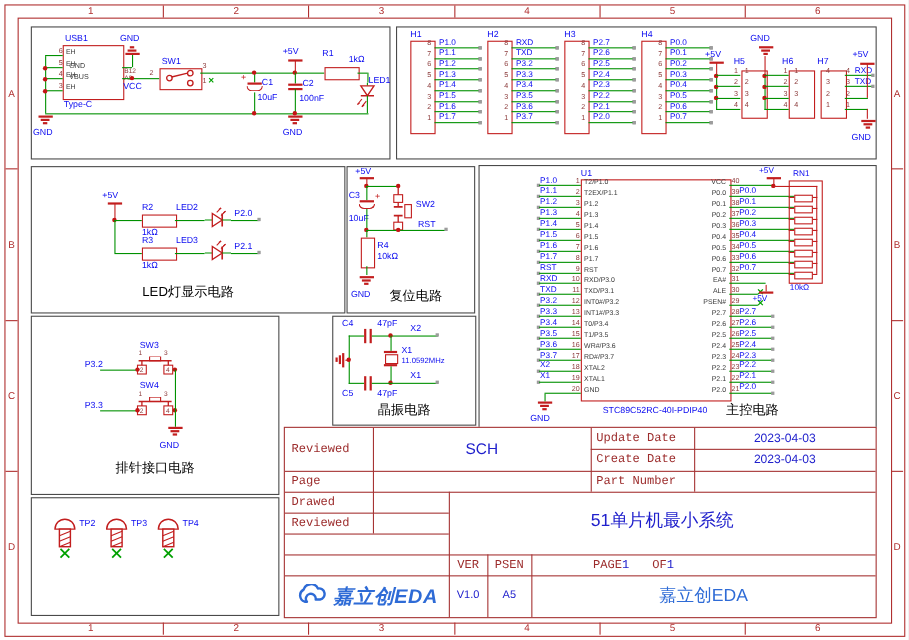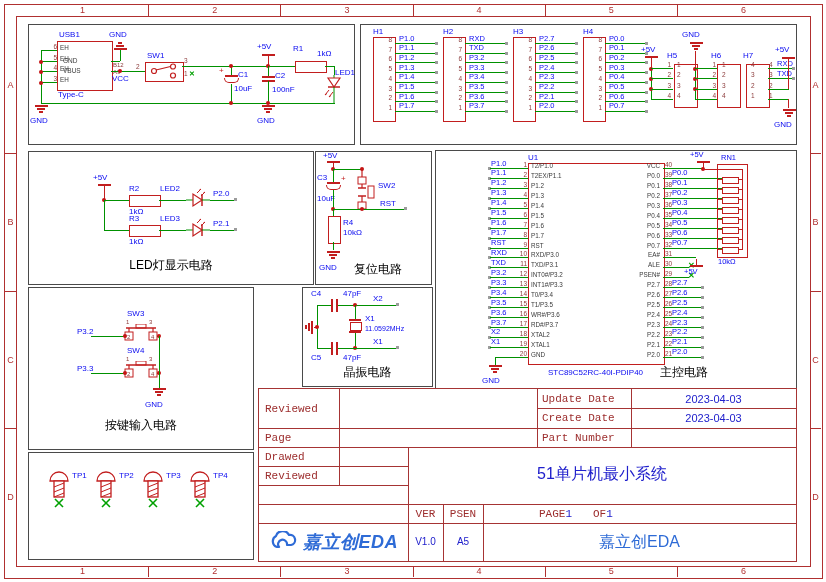--- a/index.html
+++ b/index.html
@@ -1127,38 +1127,26 @@
     <div class="wh" style="left:128px;top:85px;width:3px"></div>
     <div class="dot" style="left:130px;top:85px"></div>
 
     <div class="wv" style="left:130px;top:48px;height:52px"></div>
     <div class="gnd v" style="left:123px;top:100px">
         <i></i>
         <i></i>
         <i></i>
       </div>
     <span class="t blue s8" style="left:116px;top:113px">GND</span>
-    <div class="cap" style="bottom:15px">按键输入电路</div>
+    <div class="cap" style="bottom:15px">排针接口电路</div>
   </div>
 
   <div class="box" style="left:28px;top:452px;width:224px;height:106px">
     <div class="m3row" style="left:16px;top:14px;width:196px;height:56px">
 
-    <div class="m3item">
-        <svg class="abs" style="left:2px;top:2px" width="24" height="44">
-          <path d="M3,12 A9,9 0 0 1 21,12 L3,12 Z" fill="#fff" stroke="#c21e1e" stroke-width="1.3"></path>
-          <rect x="7" y="12" width="10" height="16" fill="#fff" stroke="#c21e1e" stroke-width="1.3"></rect>
-          <line x1="7" y1="18" x2="17" y2="14" stroke="#c21e1e" stroke-width="1"></line>
-          <line x1="7" y1="23" x2="17" y2="19" stroke="#c21e1e" stroke-width="1"></line>
-          <line x1="7" y1="28" x2="17" y2="24" stroke="#c21e1e" stroke-width="1"></line>
-          <line x1="8" y1="30" x2="16" y2="38" stroke="#00a000" stroke-width="1.6"></line>
-          <line x1="16" y1="30" x2="8" y2="38" stroke="#00a000" stroke-width="1.6"></line>
-        </svg>
-        <span class="tp">TP1</span>
-      </div>
         <div class="m3item">
         <svg class="abs" style="left:2px;top:2px" width="24" height="44">
           <path d="M3,12 A9,9 0 0 1 21,12 L3,12 Z" fill="#fff" stroke="#c21e1e" stroke-width="1.3"></path>
           <rect x="7" y="12" width="10" height="16" fill="#fff" stroke="#c21e1e" stroke-width="1.3"></rect>
           <line x1="7" y1="18" x2="17" y2="14" stroke="#c21e1e" stroke-width="1"></line>
           <line x1="7" y1="23" x2="17" y2="19" stroke="#c21e1e" stroke-width="1"></line>
           <line x1="7" y1="28" x2="17" y2="24" stroke="#c21e1e" stroke-width="1"></line>
           <line x1="8" y1="30" x2="16" y2="38" stroke="#00a000" stroke-width="1.6"></line>
           <line x1="16" y1="30" x2="8" y2="38" stroke="#00a000" stroke-width="1.6"></line>
         </svg>
@@ -1200,20 +1188,21 @@
     <div class="tl" style="left:224px;top:115px;width:1px;height:57px"></div>
     <div class="tl" style="left:278px;top:19px;width:259px;height:1px"></div>
     <div class="tl" style="left:0;top:39px;width:537px;height:1px"></div>
     <div class="tl" style="left:0;top:58px;width:537px;height:1px"></div>
     <div class="tl" style="left:0;top:77px;width:149px;height:1px"></div>
     <div class="tl" style="left:0;top:96px;width:149px;height:1px"></div>
     <div class="tl" style="left:0;top:115px;width:537px;height:1px"></div>
     <div class="tl" style="left:0;top:134px;width:537px;height:1px"></div>
 
     <span class="tbl" style="left:6px;top:14px">Reviewed</span>
+    <span class="tbv" style="left:80px;top:12px;width:198px;font-size:14px">SCH</span>
     <span class="tbl" style="left:283px;top:4px">Update Date</span>
     <span class="tbv" style="left:372px;top:4px;width:165px;font-size:11px">2023-04-03</span>
     <span class="tbl" style="left:283px;top:23px">Create Date</span>
     <span class="tbv" style="left:372px;top:23px;width:165px;font-size:11px">2023-04-03</span>
     <span class="tbl" style="left:6px;top:43px">Page</span>
     <span class="tbl" style="left:283px;top:43px">Part Number</span>
     <span class="tbl" style="left:6px;top:62px">Drawed</span>
     <span class="tbl" style="left:6px;top:81px">Reviewed</span>
     <span class="tbv" style="left:149px;top:76px;width:388px;font-size:16px">51单片机最小系统</span>
     <span class="tbl" style="left:149px;top:119px;width:35px;text-align:center">VER</span>

